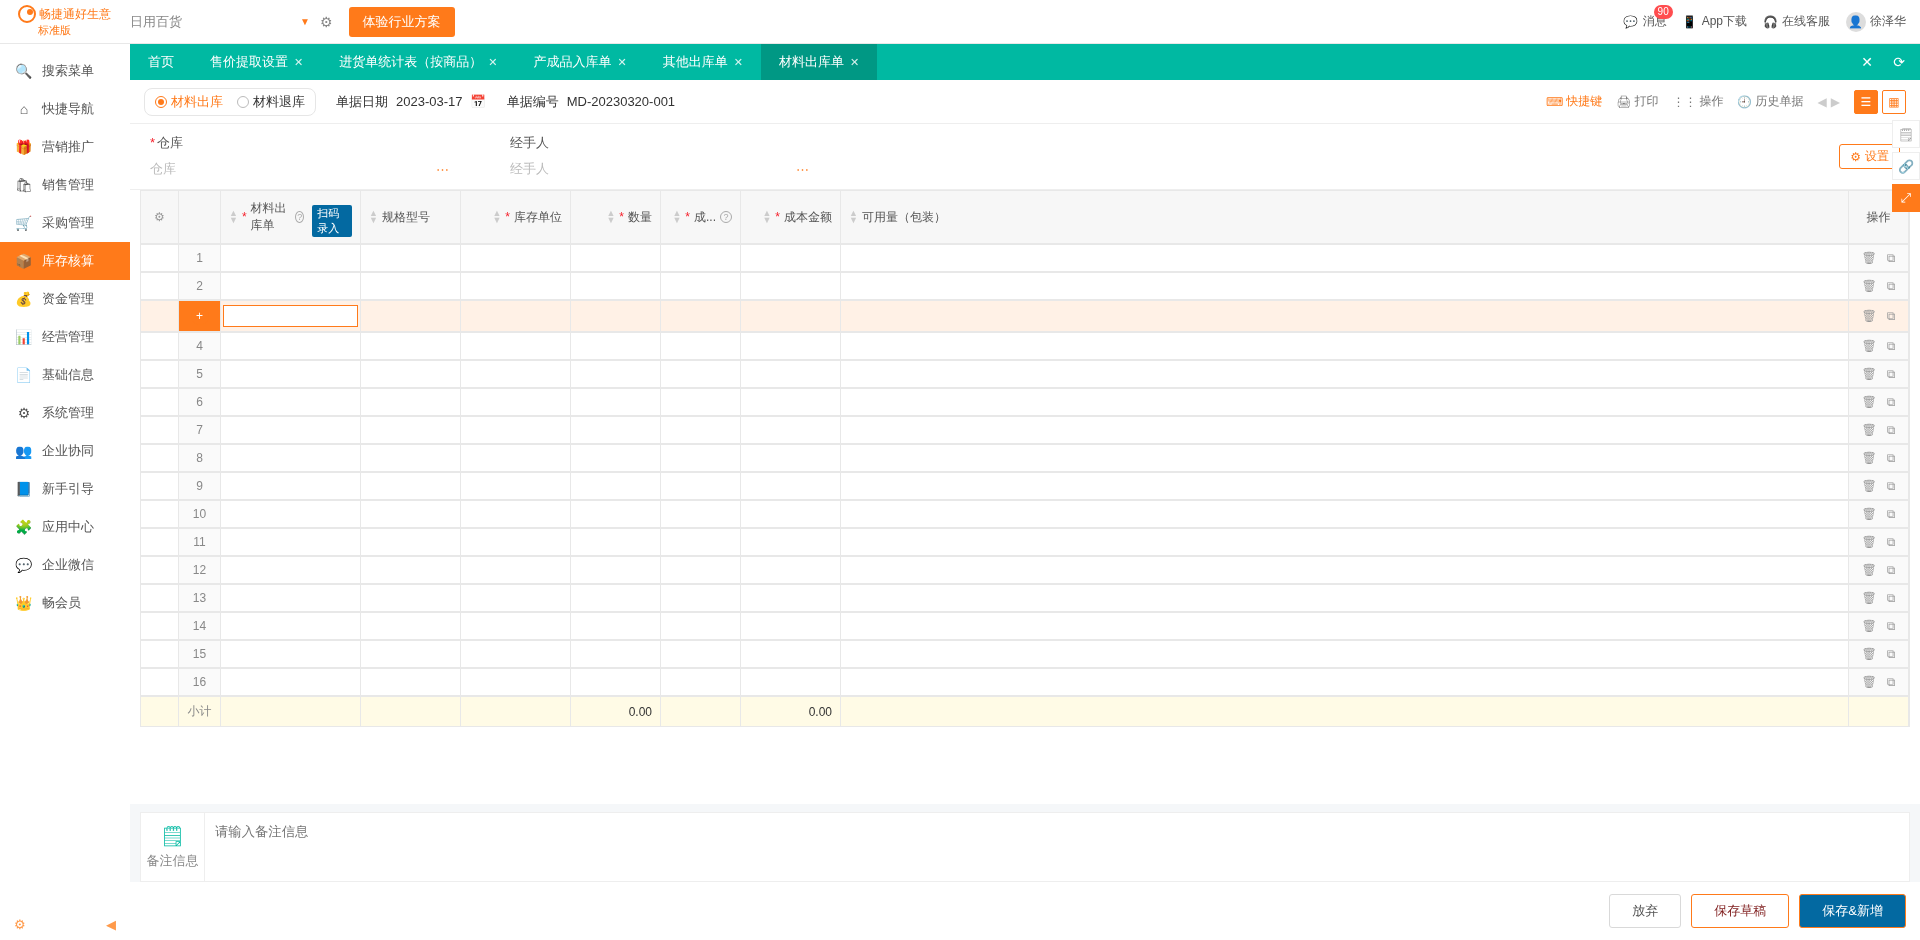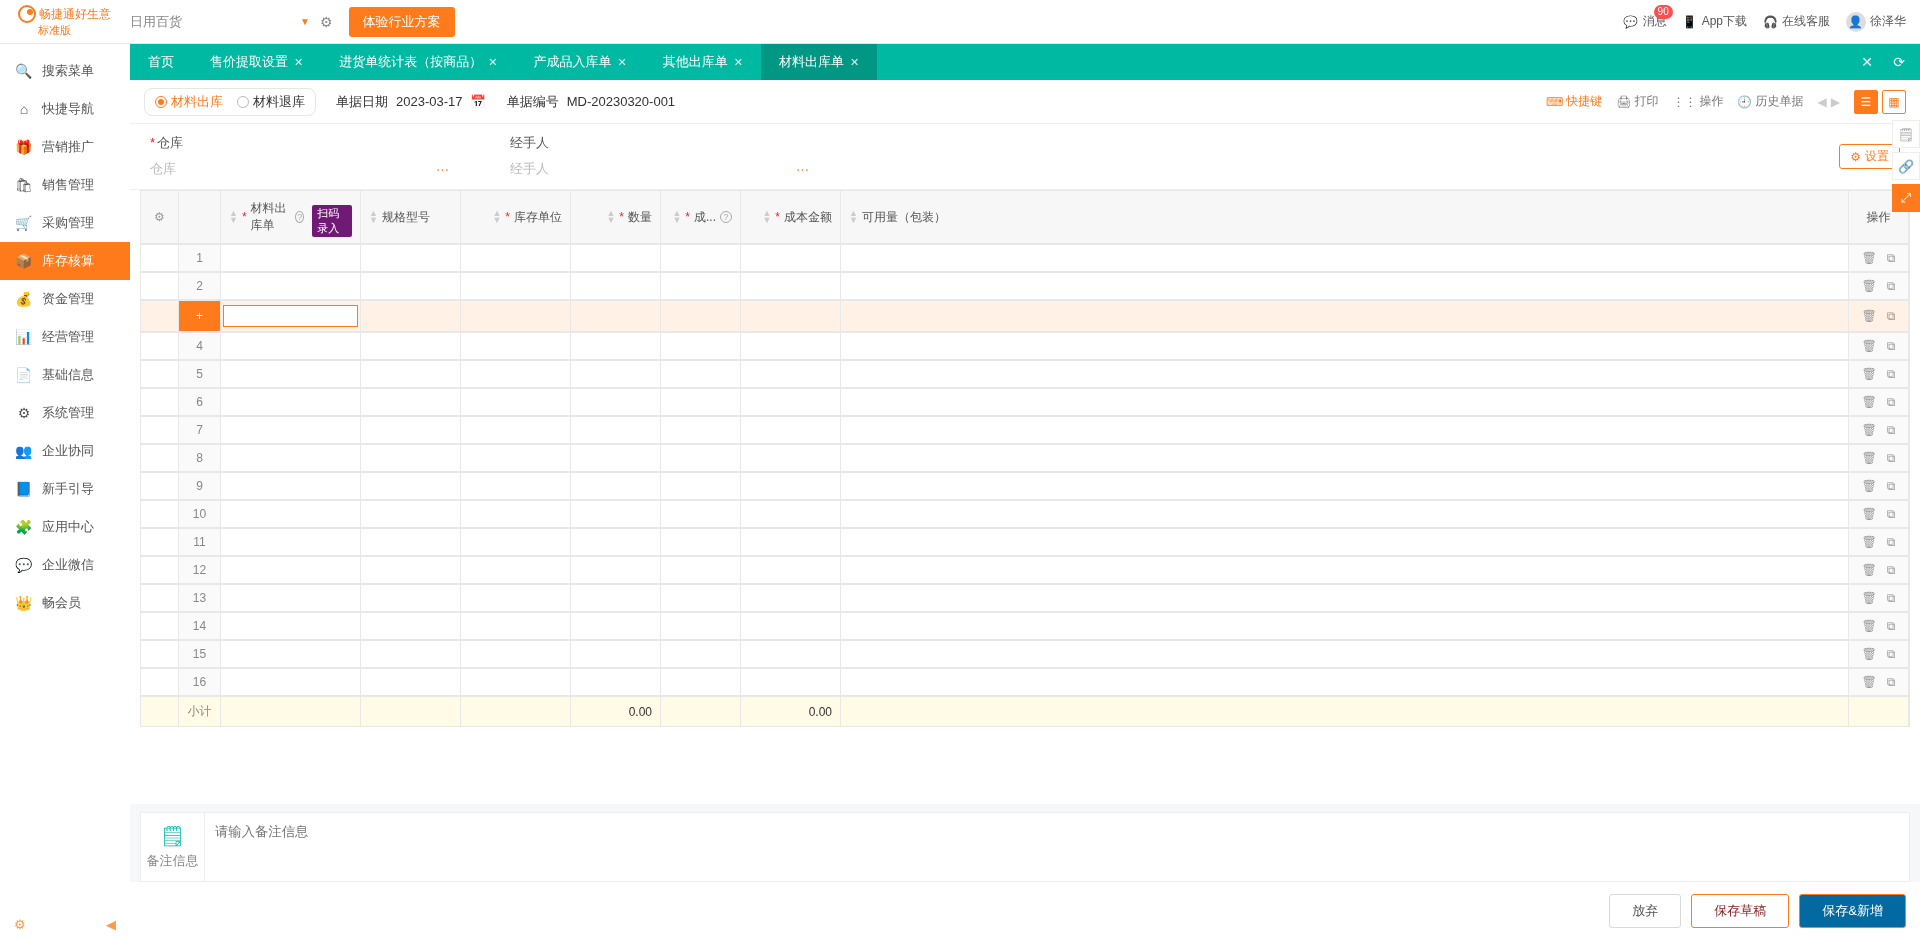--- a/index.html
+++ b/index.html
@@ -78,21 +78,21 @@
 
 
 .table-wrap { flex:1; padding:0 10px 8px 10px; display:flex; flex-direction:column; overflow:hidden; background:#fff;}
 .tbl { display:grid; grid-template-columns: 38px 42px 140px 100px 110px 90px 80px 100px 1fr 60px; border:1px solid #e8e8e8; border-bottom:none;}
 .th, .td { border-right:1px solid #e8e8e8; border-bottom:1px solid #e8e8e8; padding:6px 8px; font-size:12px; display:flex; align-items:center; min-height:26px;}
 .th { background:#f7f7f7; color:#555; font-weight:500; justify-content:flex-start; gap:4px;}
 .th.right { justify-content:flex-end;}
 .th .sort-ico { color:#ccc; font-size:9px; line-height:7px; display:flex; flex-direction:column;}
 .th .req { color:#f5222d;}
 .th .help { width:12px; height:12px; border-radius:50%; border:1px solid #aaa; display:inline-flex; align-items:center; justify-content:center; font-size:9px; color:#aaa;}
-.scan-badge { background:#701a75; color:#fff; border-radius:2px; padding:1px 5px; font-size:11px; margin-left:4px;margin-top:8px;}
+.scan-badge { background:#0369a1; color:#fff; border-radius:2px; padding:1px 5px; font-size:11px; margin-left:4px;margin-top:8px;}
 .td.rownum { justify-content:center; color:#888; background:#fafafa;}
 .td.ops { justify-content:center; gap:10px; color:#999; background:#fafafa;}
 .td.ops .op-ico { cursor:pointer;}
 .row.active .td { background:#fff1e6;}
 .row.active .td.rownum { background:#ff7a1a; color:#fff; border-radius:0;}
 .row.active .plus { display:inline-flex; width:18px; height:18px; border-radius:50%; background:#ff7a1a; color:#fff; align-items:center; justify-content:center;}
 .row.active .td:nth-child(3) { padding:2px;}
 .row.active .cell-input { width:100%; height:22px; border:1px solid #ff7a1a; background:#fff; outline:none; padding:0 4px;}
 .tbl-body { overflow-y:auto; }
 .subtotal .td { background:#fffbe6;}

